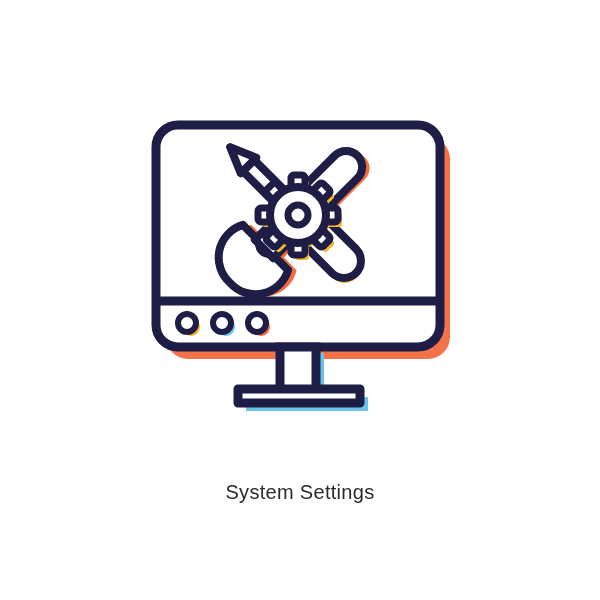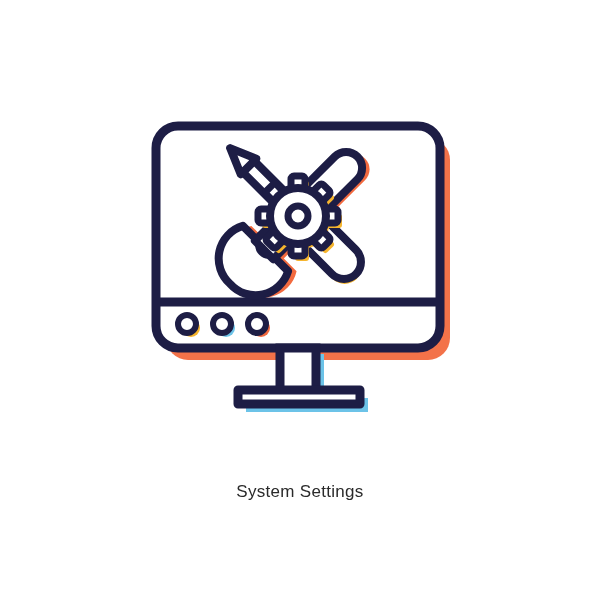--- a/index.html
+++ b/index.html
@@ -16,21 +16,21 @@
     .illustration {
       width: 340px;
       height: 360px;
       position: relative;
       display: flex;
       align-items: center;
       justify-content: center;
     }
     .caption {
       margin-top: 24px;
-      font-size: 17px;
+      font-size: 20px;
       color: #2a2a2a;
       font-weight: 400;
       letter-spacing: 0.3px;
     }
     svg { display: block; }
   </style>
 </head>
 <body>
 
 <div class="illustration">

